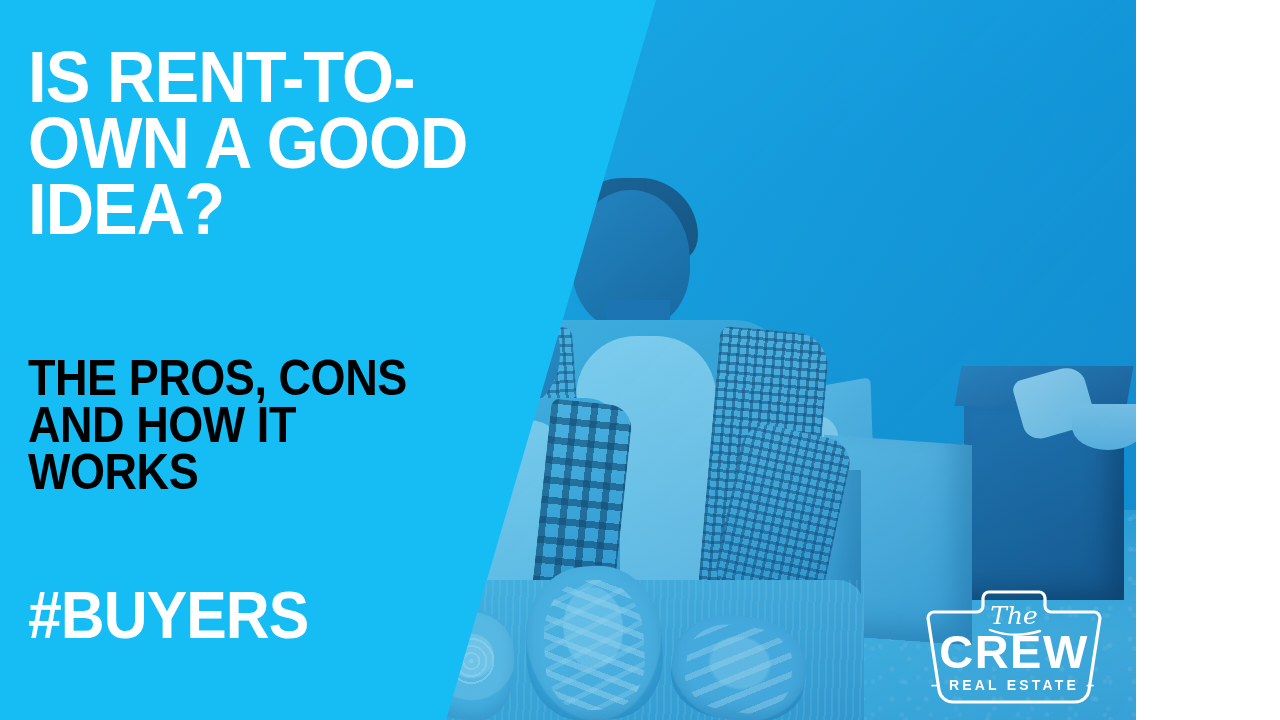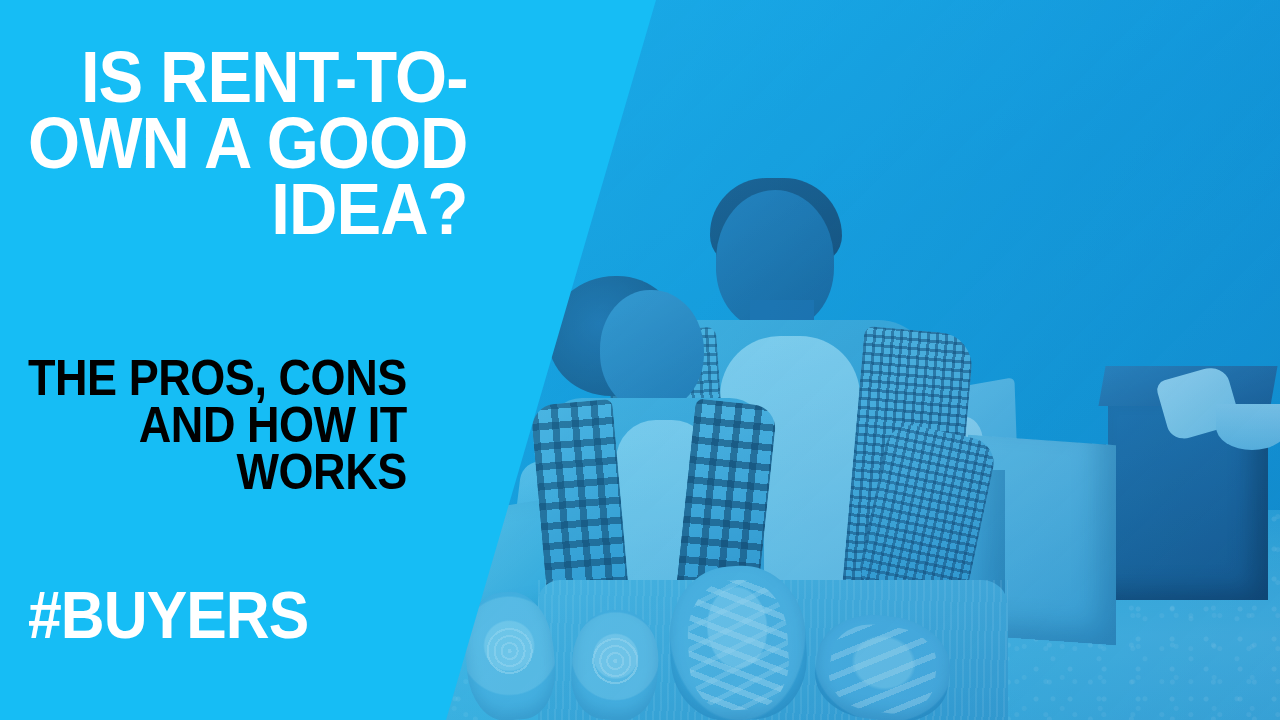--- a/index.html
+++ b/index.html
@@ -1,23 +1,22 @@
 <!DOCTYPE html>
 <html><head>
 <meta charset="utf-8">
 <style>
   html,body{margin:0;padding:0;background:#fff;}
   body{font-family:"Liberation Sans",sans-serif;}
 
   .canvas{
     position:relative;
-    width:1280px;height:720px;
+    width:1136px;height:720px;
     overflow:hidden;
     background:#d946ef;
-    text-align:right;
   }
 
   
   .photo{
     position:absolute;
     top:0;right:0;
     width:860px;height:720px;
     overflow:hidden;
     background:#13b2ea;
     clip-path:polygon(0 0,100% 0,100% 100%,-210px 100%);
@@ -377,14 +376,23 @@
   <div class="text-stack">
     <h1 class="headline">IS RENT-TO-
 OWN A GOOD
 IDEA?</h1>
     <h2 class="subhead">THE PROS, CONS
 AND HOW IT
 WORKS</h2>
     <div class="hashtag">#BUYERS</div>
   </div>
 
+  <div class="logo">
+    <svg viewBox="0 0 192 128" xmlns="http://www.w3.org/2000/svg" aria-hidden="true">
+      <path d="M71 8 H121 A6 6 0 0 1 127 14 V22 A6 6 0 0 0 133 28 H176 A6 6 0 0 1 182 34 L171 106 A14 14 0 0 1 157 118 H35 A14 14 0 0 1 21 106 L10 34 A6 6 0 0 1 16 28 H59 A6 6 0 0 0 65 22 V14 A6 6 0 0 1 71 8 Z" fill="none" stroke="#ffffff" stroke-width="3.2" stroke-linejoin="round"></path>
+      <text class="the" x="96" y="40" text-anchor="middle">The</text>
+      <path d="M72 46 q24 9 50 1" fill="none" stroke="#ffffff" stroke-width="2.4" stroke-linecap="round"></path>
+      <text class="crew" x="96" y="84" text-anchor="middle">CREW</text>
+      <text class="re" x="96" y="106" text-anchor="middle">– REAL ESTATE –</text>
+    </svg>
+  </div>
 
 </div>
 
 </body></html>

